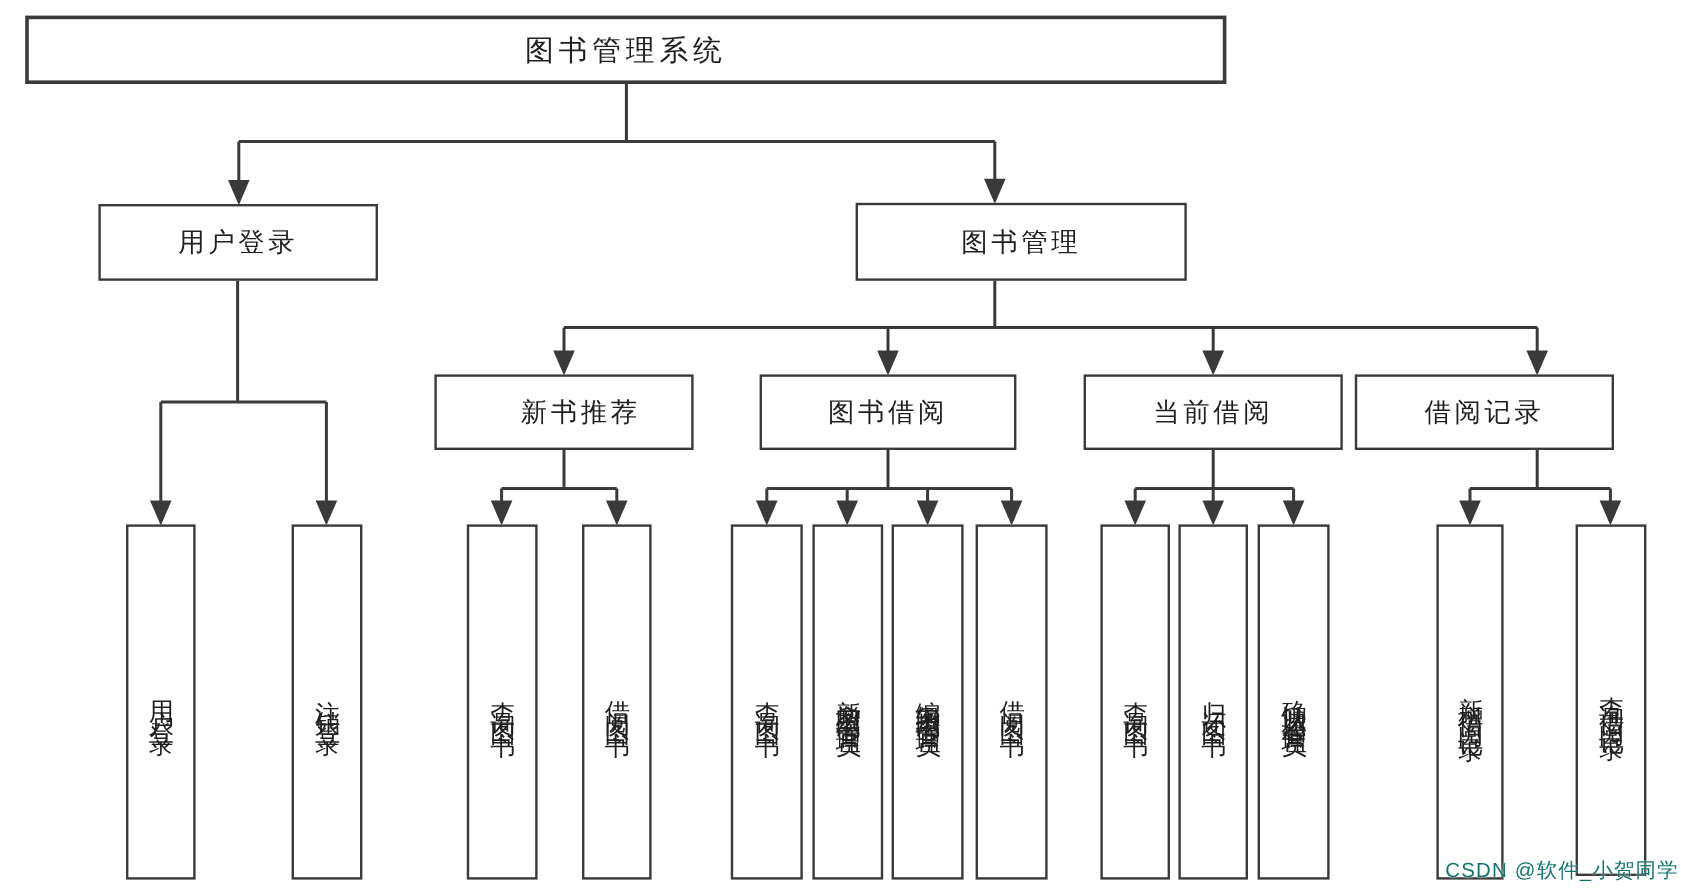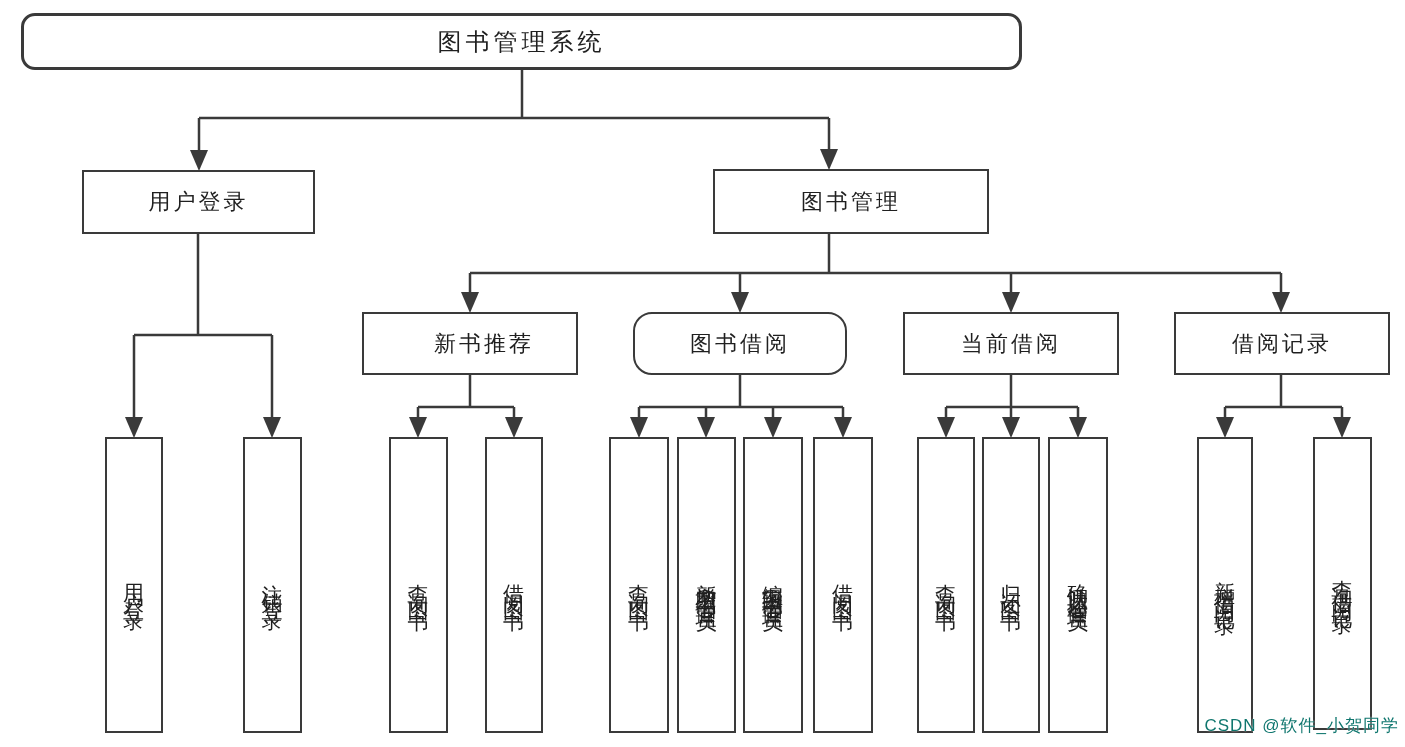--- a/index.html
+++ b/index.html
@@ -87,41 +87,41 @@
       <polygon points="764,417 782,417 773,438"></polygon>
       <polygon points="834,417 852,417 843,438"></polygon>
       <polygon points="937,417 955,417 946,438"></polygon>
       <polygon points="1002,417 1020,417 1011,438"></polygon>
       <polygon points="1069,417 1087,417 1078,438"></polygon>
       <polygon points="1216,417 1234,417 1225,438"></polygon>
       <polygon points="1333,417 1351,417 1342,438"></polygon>
     </g>
   </svg>
 
-  <div class="node hnode root" style="left:21px; top:13px; width:1001px; height:57px;border-radius:14px;">
+  <div class="node hnode root" style="left:21px; top:13px; width:1001px; height:57px;">
     <span>图书管理系统</span>
   </div>
 
   <div class="node hnode" style="left:82px; top:170px; width:233px; height:64px;">
     <span>用户登录</span>
   </div>
   <div class="node hnode" style="left:713px; top:169px; width:276px; height:65px;">
     <span>图书管理</span>
   </div>
 
   <div class="node hnode" style="left:362px; top:312px; width:216px; height:63px;padding-left:28px;">
     <span>新书推荐</span>
   </div>
-  <div class="node hnode" style="left:633px; top:312px; width:214px; height:63px;border-radius:19px;">
+  <div class="node hnode" style="left:633px; top:312px; width:214px; height:63px;">
     <span>图书借阅</span>
   </div>
   <div class="node hnode" style="left:903px; top:312px; width:216px; height:63px;">
     <span>当前借阅</span>
   </div>
-  <div class="node hnode" style="left:1174px; top:312px; width:216px; height:63px;">
+  <div class="node hnode" style="left:1129px; top:312px; width:216px; height:63px;">
     <span>借阅记录</span>
   </div>
 
   <div class="node vnode" style="left:105px; top:437px; width:58px; height:296px;">
     <span>用户登录</span>
   </div>
   <div class="node vnode" style="left:243px; top:437px; width:59px; height:296px;">
     <span>注销登录</span>
   </div>
 

